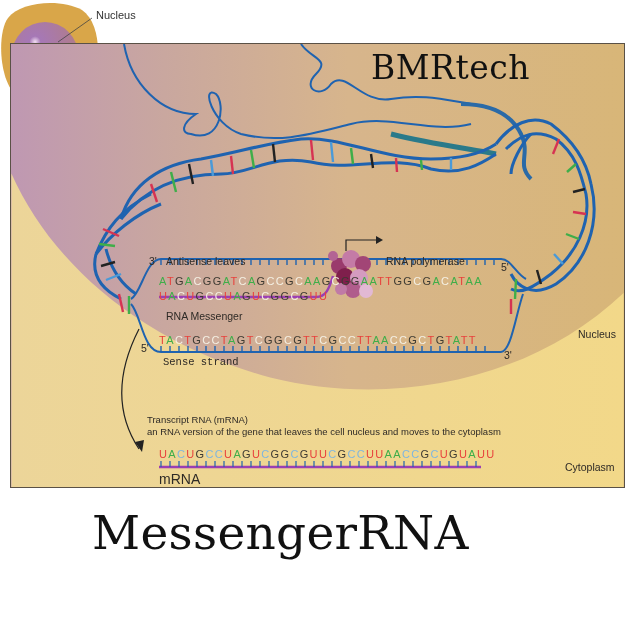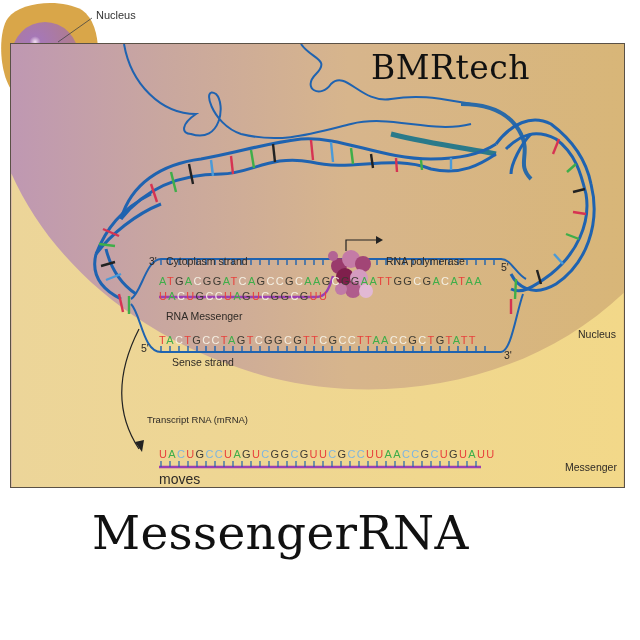--- a/index.html
+++ b/index.html
@@ -233,35 +233,36 @@
         <line x1="420" y1="417" x2="420" y2="423"></line>
         <line x1="429" y1="417" x2="429" y2="423"></line>
         <line x1="438" y1="417" x2="438" y2="423"></line>
         <line x1="447" y1="417" x2="447" y2="423"></line>
         <line x1="456" y1="417" x2="456" y2="423"></line>
         <line x1="465" y1="417" x2="465" y2="423"></line>
     </g>
   </svg>
 
   <div class="lbl" style="left:138px; top:211px;">3'</div>
-  <div class="lbl" style="left:155px; top:211px;">Cytoplasm strand</div>
+  <div class="lbl" style="left:155px; top:211px;">Antisense leaves</div>
   <div class="lbl" style="left:375px; top:211px;">RNA polymerase</div>
   <div class="lbl" style="left:490px; top:217px;">5'</div>
 
   <div class="seq" style="left:148px; top:231px;"><span style="color: rgb(63, 174, 73);">A</span><span style="color: rgb(232, 65, 60);">T</span><span style="color: rgb(61, 58, 50);">G</span><span style="color: rgb(63, 174, 73);">A</span><span style="color: rgb(244, 240, 228);">C</span><span style="color: rgb(61, 58, 50);">G</span><span style="color: rgb(61, 58, 50);">G</span><span style="color: rgb(63, 174, 73);">A</span><span style="color: rgb(232, 65, 60);">T</span><span style="color: rgb(244, 240, 228);">C</span><span style="color: rgb(63, 174, 73);">A</span><span style="color: rgb(61, 58, 50);">G</span><span style="color: rgb(244, 240, 228);">C</span><span style="color: rgb(244, 240, 228);">C</span><span style="color: rgb(61, 58, 50);">G</span><span style="color: rgb(244, 240, 228);">C</span><span style="color: rgb(63, 174, 73);">A</span><span style="color: rgb(63, 174, 73);">A</span><span style="color: rgb(61, 58, 50);">G</span><span style="color: rgb(244, 240, 228);">C</span><span style="color: rgb(61, 58, 50);">G</span><span style="color: rgb(61, 58, 50);">G</span><span style="color: rgb(63, 174, 73);">A</span><span style="color: rgb(63, 174, 73);">A</span><span style="color: rgb(232, 65, 60);">T</span><span style="color: rgb(232, 65, 60);">T</span><span style="color: rgb(61, 58, 50);">G</span><span style="color: rgb(61, 58, 50);">G</span><span style="color: rgb(244, 240, 228);">C</span><span style="color: rgb(61, 58, 50);">G</span><span style="color: rgb(63, 174, 73);">A</span><span style="color: rgb(244, 240, 228);">C</span><span style="color: rgb(63, 174, 73);">A</span><span style="color: rgb(232, 65, 60);">T</span><span style="color: rgb(63, 174, 73);">A</span><span style="color: rgb(63, 174, 73);">A</span></div>
   <div class="seq" style="left:148px; top:246px;"><span style="color: rgb(232, 65, 60);">U</span><span style="color: rgb(63, 174, 73);">A</span><span style="color: rgb(244, 240, 228);">C</span><span style="color: rgb(232, 65, 60);">U</span><span style="color: rgb(61, 58, 50);">G</span><span style="color: rgb(244, 240, 228);">C</span><span style="color: rgb(244, 240, 228);">C</span><span style="color: rgb(232, 65, 60);">U</span><span style="color: rgb(63, 174, 73);">A</span><span style="color: rgb(61, 58, 50);">G</span><span style="color: rgb(232, 65, 60);">U</span><span style="color: rgb(244, 240, 228);">C</span><span style="color: rgb(61, 58, 50);">G</span><span style="color: rgb(61, 58, 50);">G</span><span style="color: rgb(244, 240, 228);">C</span><span style="color: rgb(61, 58, 50);">G</span><span style="color: rgb(232, 65, 60);">U</span><span style="color: rgb(232, 65, 60);">U</span></div>
   <div class="lbl" style="left:155px; top:266px;">RNA Messenger</div>
 
   <div class="lbl" style="left:130px; top:298px;">5'</div>
   <div class="seq" style="left:148px; top:290px;"><span style="color: rgb(232, 65, 60);">T</span><span style="color: rgb(63, 174, 73);">A</span><span style="color: rgb(244, 240, 228);">C</span><span style="color: rgb(232, 65, 60);">T</span><span style="color: rgb(61, 58, 50);">G</span><span style="color: rgb(244, 240, 228);">C</span><span style="color: rgb(244, 240, 228);">C</span><span style="color: rgb(232, 65, 60);">T</span><span style="color: rgb(63, 174, 73);">A</span><span style="color: rgb(61, 58, 50);">G</span><span style="color: rgb(232, 65, 60);">T</span><span style="color: rgb(244, 240, 228);">C</span><span style="color: rgb(61, 58, 50);">G</span><span style="color: rgb(61, 58, 50);">G</span><span style="color: rgb(244, 240, 228);">C</span><span style="color: rgb(61, 58, 50);">G</span><span style="color: rgb(232, 65, 60);">T</span><span style="color: rgb(232, 65, 60);">T</span><span style="color: rgb(244, 240, 228);">C</span><span style="color: rgb(61, 58, 50);">G</span><span style="color: rgb(244, 240, 228);">C</span><span style="color: rgb(244, 240, 228);">C</span><span style="color: rgb(232, 65, 60);">T</span><span style="color: rgb(232, 65, 60);">T</span><span style="color: rgb(63, 174, 73);">A</span><span style="color: rgb(63, 174, 73);">A</span><span style="color: rgb(244, 240, 228);">C</span><span style="color: rgb(244, 240, 228);">C</span><span style="color: rgb(61, 58, 50);">G</span><span style="color: rgb(244, 240, 228);">C</span><span style="color: rgb(232, 65, 60);">T</span><span style="color: rgb(61, 58, 50);">G</span><span style="color: rgb(232, 65, 60);">T</span><span style="color: rgb(63, 174, 73);">A</span><span style="color: rgb(232, 65, 60);">T</span><span style="color: rgb(232, 65, 60);">T</span></div>
-  <div class="lbl" style="left:161px; top:312px;">Sense strand</div>
+  <div class="lbl" style="left:152px; top:312px;font-family:Liberation Mono, monospace;">Sense strand</div>
   <div class="lbl" style="left:493px; top:305px;">3'</div>
 
   <div class="lbl" style="left:567px; top:284px;">Nucleus</div>
 
   <div class="lbl" style="left:136px; top:370px; font-size:9.5px;">Transcript RNA (mRNA)</div>
+  <div class="lbl" style="left:136px; top:382px; font-size:9.5px;">an RNA version of the gene that leaves the cell nucleus and moves to the cytoplasm</div>
   <div class="seq" style="left:148px; top:404px;"><span style="color: rgb(232, 65, 60);">U</span><span style="color: rgb(63, 174, 73);">A</span><span style="color: rgb(127, 182, 223);">C</span><span style="color: rgb(232, 65, 60);">U</span><span style="color: rgb(61, 58, 50);">G</span><span style="color: rgb(127, 182, 223);">C</span><span style="color: rgb(127, 182, 223);">C</span><span style="color: rgb(232, 65, 60);">U</span><span style="color: rgb(63, 174, 73);">A</span><span style="color: rgb(61, 58, 50);">G</span><span style="color: rgb(232, 65, 60);">U</span><span style="color: rgb(127, 182, 223);">C</span><span style="color: rgb(61, 58, 50);">G</span><span style="color: rgb(61, 58, 50);">G</span><span style="color: rgb(127, 182, 223);">C</span><span style="color: rgb(61, 58, 50);">G</span><span style="color: rgb(232, 65, 60);">U</span><span style="color: rgb(232, 65, 60);">U</span><span style="color: rgb(127, 182, 223);">C</span><span style="color: rgb(61, 58, 50);">G</span><span style="color: rgb(127, 182, 223);">C</span><span style="color: rgb(127, 182, 223);">C</span><span style="color: rgb(232, 65, 60);">U</span><span style="color: rgb(232, 65, 60);">U</span><span style="color: rgb(63, 174, 73);">A</span><span style="color: rgb(63, 174, 73);">A</span><span style="color: rgb(127, 182, 223);">C</span><span style="color: rgb(127, 182, 223);">C</span><span style="color: rgb(61, 58, 50);">G</span><span style="color: rgb(127, 182, 223);">C</span><span style="color: rgb(232, 65, 60);">U</span><span style="color: rgb(61, 58, 50);">G</span><span style="color: rgb(232, 65, 60);">U</span><span style="color: rgb(63, 174, 73);">A</span><span style="color: rgb(232, 65, 60);">U</span><span style="color: rgb(232, 65, 60);">U</span></div>
-  <div class="lbl" style="left:148px; top:427px; font-size:14px;">moves</div>
-  <div class="lbl" style="left:554px; top:417px;">Messenger</div>
+  <div class="lbl" style="left:148px; top:427px; font-size:14px;">mRNA</div>
+  <div class="lbl" style="left:554px; top:417px;">Cytoplasm</div>
 </div>
 
 <div class="brand">BMRtech</div>
 <div class="title">MessengerRNA</div>
 
 </body></html>

